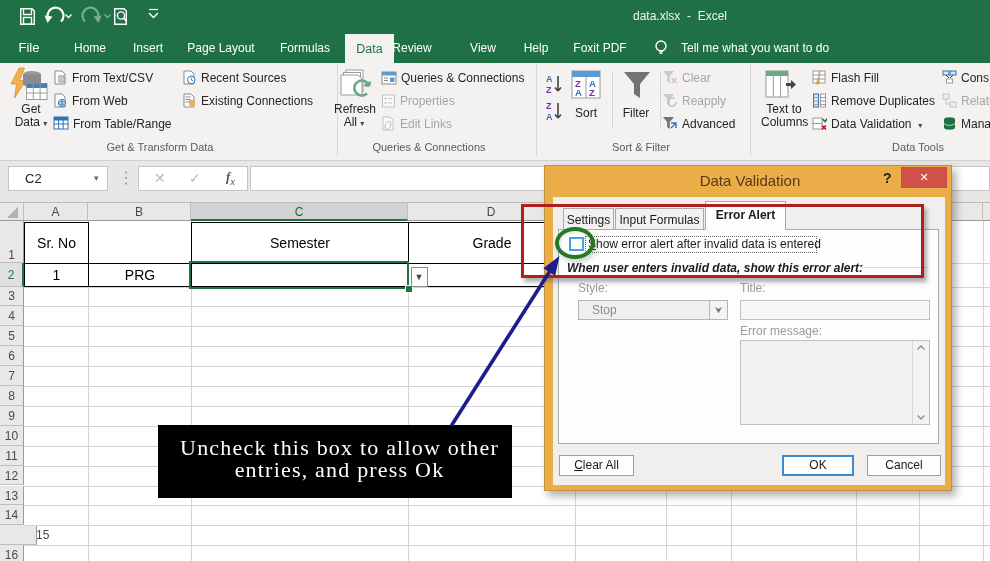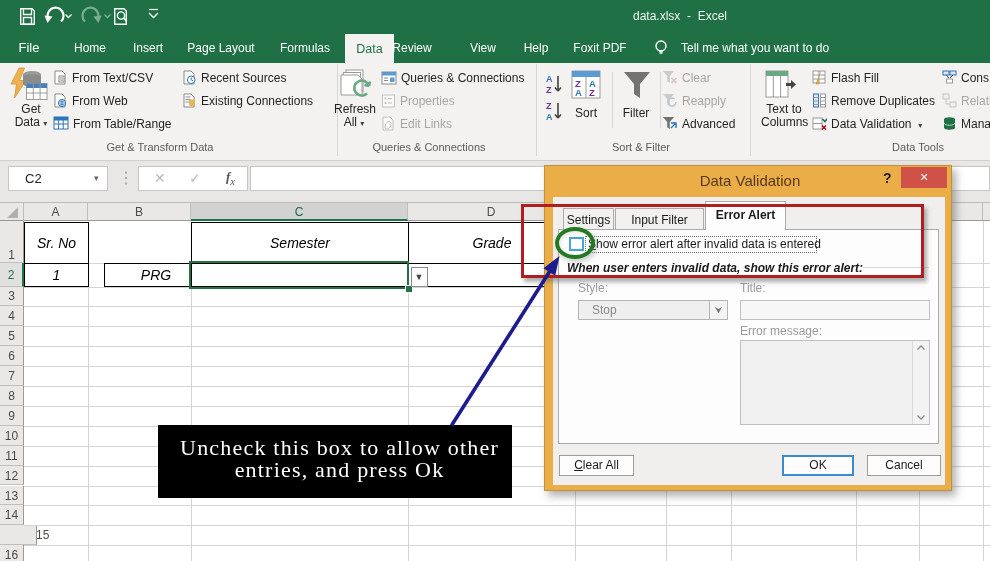--- a/index.html
+++ b/index.html
@@ -26,21 +26,21 @@
   #fxfield{position:absolute;left:250px;top:5px;width:740px;height:25px;background:#fff;border:1px solid #c8c6c4;box-sizing:border-box;}
   
   #sheet{left:0;top:203px;width:990px;height:358px;background:#fff;z-index:1;}
   .colhdr{position:absolute;top:0;height:18px;font-size:12px;color:#4a4a4a;text-align:center;line-height:19px;background:#e9e8e7;
           border-right:1px solid #c0bebc;border-bottom:1px solid #9c9a98;box-sizing:border-box;}
   .rowhdr{position:absolute;left:0;width:24px;font-size:12px;color:#4a4a4a;text-align:center;background:#e9e8e7;
           border-right:1px solid #9c9a98;border-bottom:1px solid #c0bebc;box-sizing:border-box;}
   .gv{position:absolute;width:1px;background:#d4d4d4;}
   .gh{position:absolute;height:1px;background:#d4d4d4;}
   .cell{position:absolute;background:#fff;border:1px solid #000;box-sizing:border-box;
-        font-size:14px;color:#000;text-align:center;font-style:italic;}
+        font-size:14px;color:#000;text-align:center;}
   
   #dlg{left:544px;top:165px;width:408px;height:326px;background:#eaad48;border:1px solid #bf9138;
        box-sizing:border-box;z-index:10;box-shadow:4px 5px 8px rgba(80,80,80,.45);}
   #dlginner{position:absolute;left:8px;top:31px;width:392px;height:288px;background:#f0efee;}
   .dtab{position:absolute;font-size:12px;color:#1a1a1a;text-align:center;background:#f2f1f0;
         border:1px solid #ababab;box-sizing:border-box;}
   .dlbl{position:absolute;font-size:12px;color:#9b9b9b;white-space:nowrap;}
   .dbtn{position:absolute;height:21px;background:#fdfdfd;border:1px solid #9f9d9b;box-sizing:border-box;
         font-size:12px;color:#1a1a1a;text-align:center;line-height:19px;}
   
@@ -318,40 +318,40 @@
     <div class="gh" style="left:24px;top:262.6px;width:966px;"></div>
     <div class="gh" style="left:24px;top:282.5px;width:966px;"></div>
     <div class="gh" style="left:24px;top:302.4px;width:966px;"></div>
     <div class="gh" style="left:24px;top:322.3px;width:966px;"></div>
     <div class="gh" style="left:24px;top:342.2px;width:966px;"></div>
 
     <div class="cell" style="left:24px;top:19px;width:65px;height:42px;line-height:40px;">Sr. No</div>
     <div class="cell" style="left:191px;top:19px;width:218px;height:42px;line-height:40px;">Semester</div>
     <div class="cell" style="left:408px;top:19px;width:168px;height:42px;line-height:40px;">Grade</div>
     <div class="cell" style="left:24px;top:60px;width:65px;height:24px;line-height:22px;">1</div>
-    <div class="cell" style="left:104px;top:60px;width:104px;height:24px;line-height:22px;">PRG</div>
+    <div class="cell" style="left:88px;top:60px;width:104px;height:24px;line-height:22px;">PRG</div>
     <div class="cell" style="left:191px;top:60px;width:218px;height:24px;"></div>
     <div class="cell" style="left:408px;top:60px;width:168px;height:24px;"></div>
 
     <div style="position:absolute;left:189px;top:58px;width:220px;height:28px;border:2px solid #217346;box-sizing:border-box;"></div>
     <div style="position:absolute;left:405px;top:82px;width:6px;height:6px;background:#217346;border:1px solid #fff;box-sizing:content-box;"></div>
     <div style="position:absolute;left:410.5px;top:63.5px;width:17px;height:20px;background:#fbfbfb;border:1px solid #8a8a8a;box-sizing:border-box;
          text-align:center;font-size:9px;color:#444;line-height:18px;">▼</div>
   </div>
   <div class="abs" id="dlg">
     <div style="position:absolute;left:60px;top:6px;width:290px;text-align:center;font-size:15px;color:#573a1b;">Data Validation</div>
     <div style="position:absolute;left:338px;top:4px;font-size:14px;color:#222;font-weight:bold;">?</div>
     <div style="position:absolute;left:356px;top:1px;width:46px;height:21px;background:#cf5148;color:#fff;
          text-align:center;line-height:21px;font-size:11px;">✕</div>
     <div id="dlginner">
 
       <div style="position:absolute;left:5px;top:32px;width:381px;height:215px;background:#fdfdfd;border:1px solid #ababab;box-sizing:border-box;"></div>
 
       <div class="dtab" style="left:10px;top:11px;width:51px;height:22px;line-height:22px;">Settings</div>
-      <div class="dtab" style="left:62px;top:11px;width:89px;height:22px;line-height:22px;">Input Filter</div>
+      <div class="dtab" style="left:62px;top:11px;width:89px;height:22px;line-height:22px;">Input Formulas</div>
       <div class="dtab" style="left:152px;top:4px;width:81px;height:29px;line-height:26px;background:#fdfdfd;border-bottom:none;font-weight:bold;">Error Alert</div>
 
       <div style="position:absolute;left:16px;top:40px;width:15px;height:14px;background:#fdfeff;border:2px solid #4aa3e0;box-sizing:border-box;"></div>
       <div style="position:absolute;left:31.5px;top:39px;width:232px;height:16.5px;border:1px dotted #6a6a6a;box-sizing:border-box;"></div>
       <div style="position:absolute;left:35px;top:40px;font-size:12px;color:#1a1a1a;white-space:nowrap;"><span style="text-decoration:underline;">S</span>how error alert after invalid data is entered</div>
 
       <div style="position:absolute;left:14px;top:64px;font-size:12px;color:#1a1a1a;font-weight:600;white-space:nowrap;font-style:italic;">When user enters invalid data, show this error alert:</div>
       <div style="position:absolute;left:310px;top:70px;width:66px;height:1px;background:#dcdcdc;"></div>
 
       <div class="dlbl" style="left:25px;top:84px;">Style:</div>

